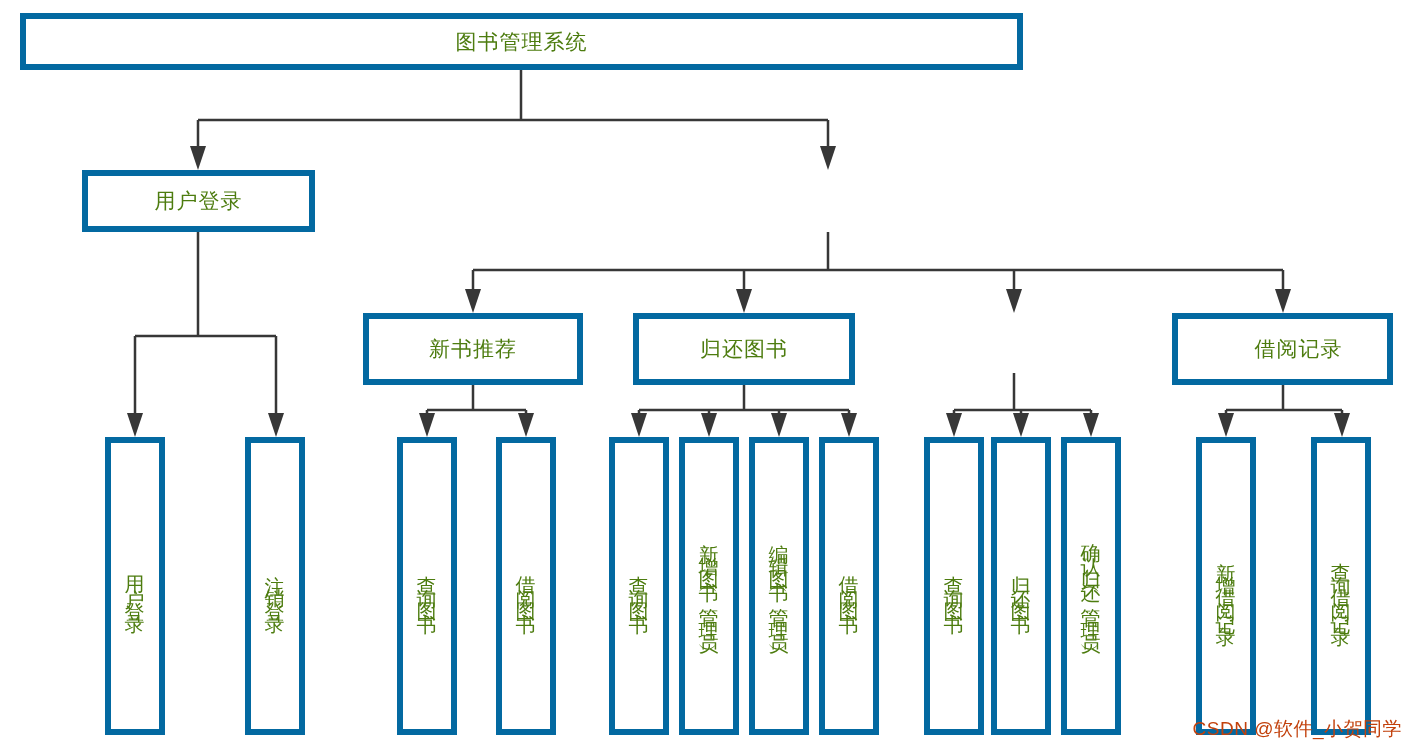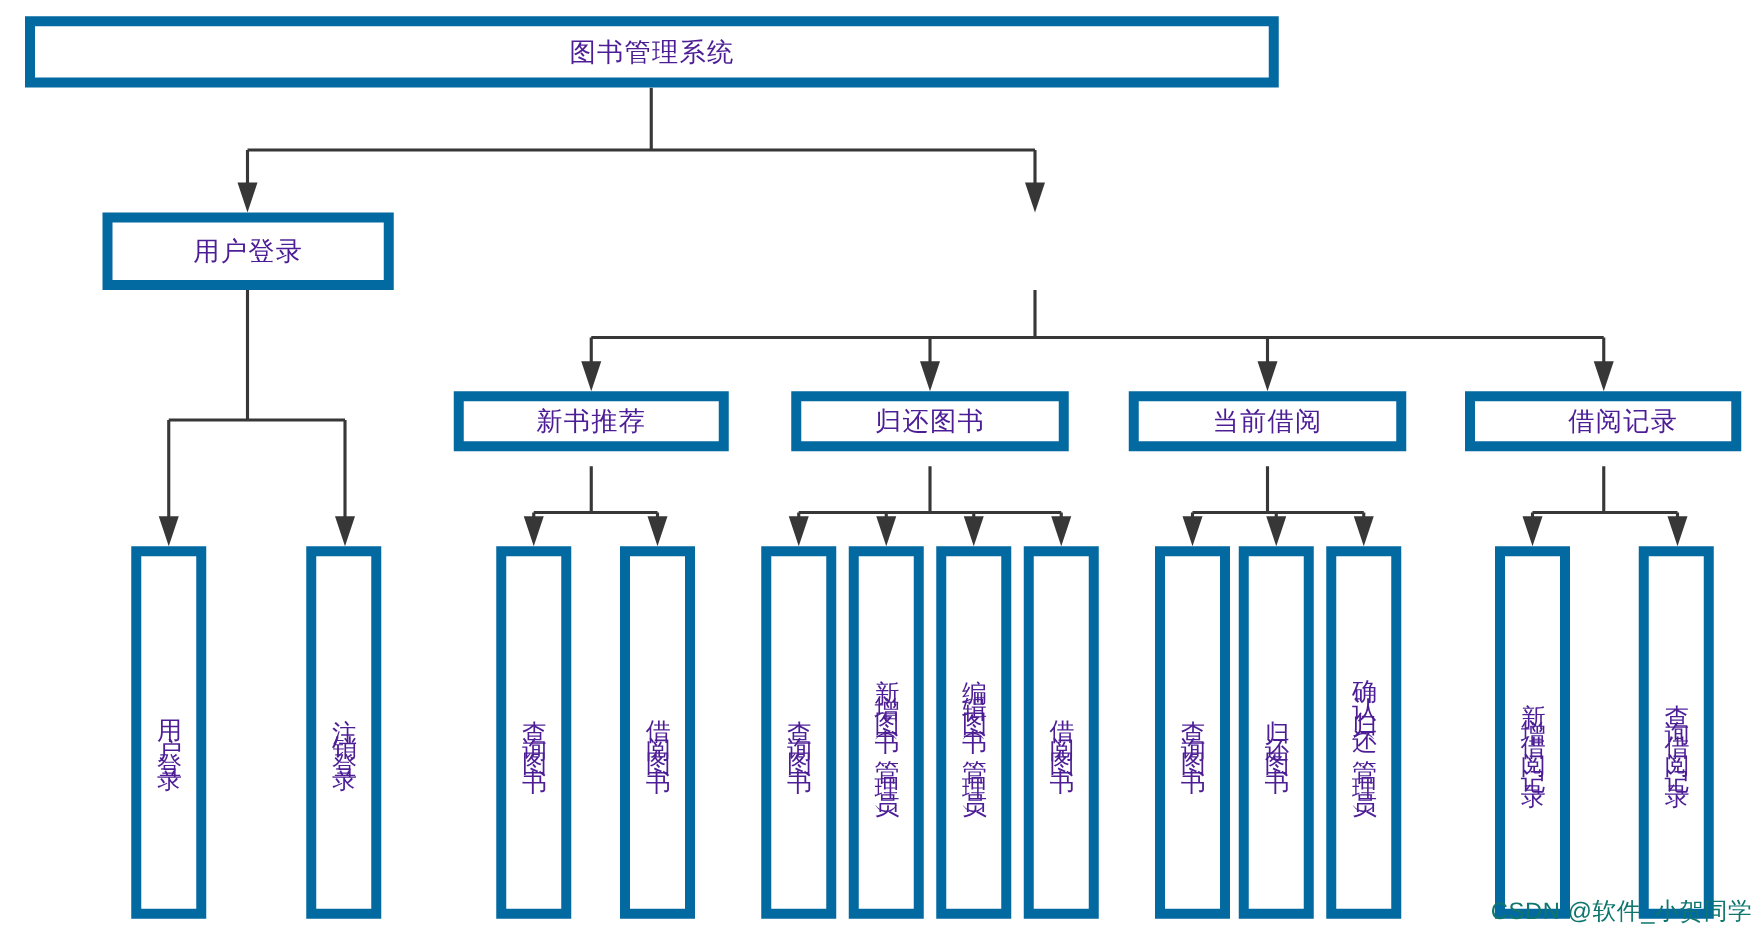--- a/index.html
+++ b/index.html
@@ -7,58 +7,58 @@
     position:relative;
     width:1405px;height:747px;
     background:#ffffff;
     font-family:"Liberation Sans", sans-serif;
     overflow:hidden;
   }
   #connectors{position:absolute;left:0;top:0;z-index:1;}
   .box{
     position:absolute;
     background:#ffffff;
-    border:8px solid #0369a1;
+    border:6px solid #0369a1;
     box-sizing:border-box;
     display:flex;
     align-items:center;
     justify-content:center;
-    color:#4c1d95;
+    color:#4d7c0f;
     z-index:2;
   }
   .hbox{
     font-size:21px;
     letter-spacing:1px;
     white-space:nowrap;
   }
   .vbox{
     writing-mode:vertical-lr;
     text-orientation:mixed;
     font-size:20px;
     letter-spacing:13px;
     line-height:1;
   }
   
   .root   {left:20px;  top:13px;  width:1003px; height:57px;}
   .lvl2   {top:170px;  height:62px; width:233px;}
-  .lvl3   {top:313px;  height:48px;}
+  .lvl3   {top:313px;  height:72px;}
   .leaf   {top:437px;  height:298px; width:60px;}
   #n-user-login{left:82px;}   #n-book-mgmt{left:712px;}
   #n-newrec{left:363px;width:220px;} #n-borrow{left:633px;width:222px;}
   #n-current{left:903px;width:222px;} #n-records{left:1172px;width:221px;padding-left:32px;}
   #lf-1{left:105px;} #lf-2{left:245px;}
   #lf-3{left:397px;} #lf-4{left:496px;}
   #lf-5{left:609px;} #lf-6{left:679px;} #lf-7{left:749px;} #lf-8{left:819px;}
   #lf-9{left:924px;} #lf-10{left:991px;} #lf-11{left:1061px;}
   #lf-12{left:1196px;} #lf-13{left:1311px;}
   .watermark{
     position:absolute;
     right:3px; top:716px;
     font-size:19px;
-    color:#0f766e;
+    color:#c2410c;
     letter-spacing:0.5px;
     z-index:5;
     white-space:nowrap;
   }
 </style>
 </head>
 <body>
 
 <div id="canvas">
 
@@ -109,23 +109,20 @@
   <div class="box hbox lvl2" id="n-user-login">
     <span>用户登录</span>
   </div>
 
   <div class="box hbox lvl3" id="n-newrec">
     <span>新书推荐</span>
   </div>
   <div class="box hbox lvl3" id="n-borrow">
     <span>归还图书</span>
   </div>
-  <div class="box hbox lvl3" id="n-current">
-    <span>当前借阅</span>
-  </div>
   <div class="box hbox lvl3" id="n-records">
     <span>借阅记录</span>
   </div>
 
   <div class="box vbox leaf" id="lf-1">
     <span>用户登录</span>
   </div>
   <div class="box vbox leaf" id="lf-2">
     <span>注销登录</span>
   </div>

